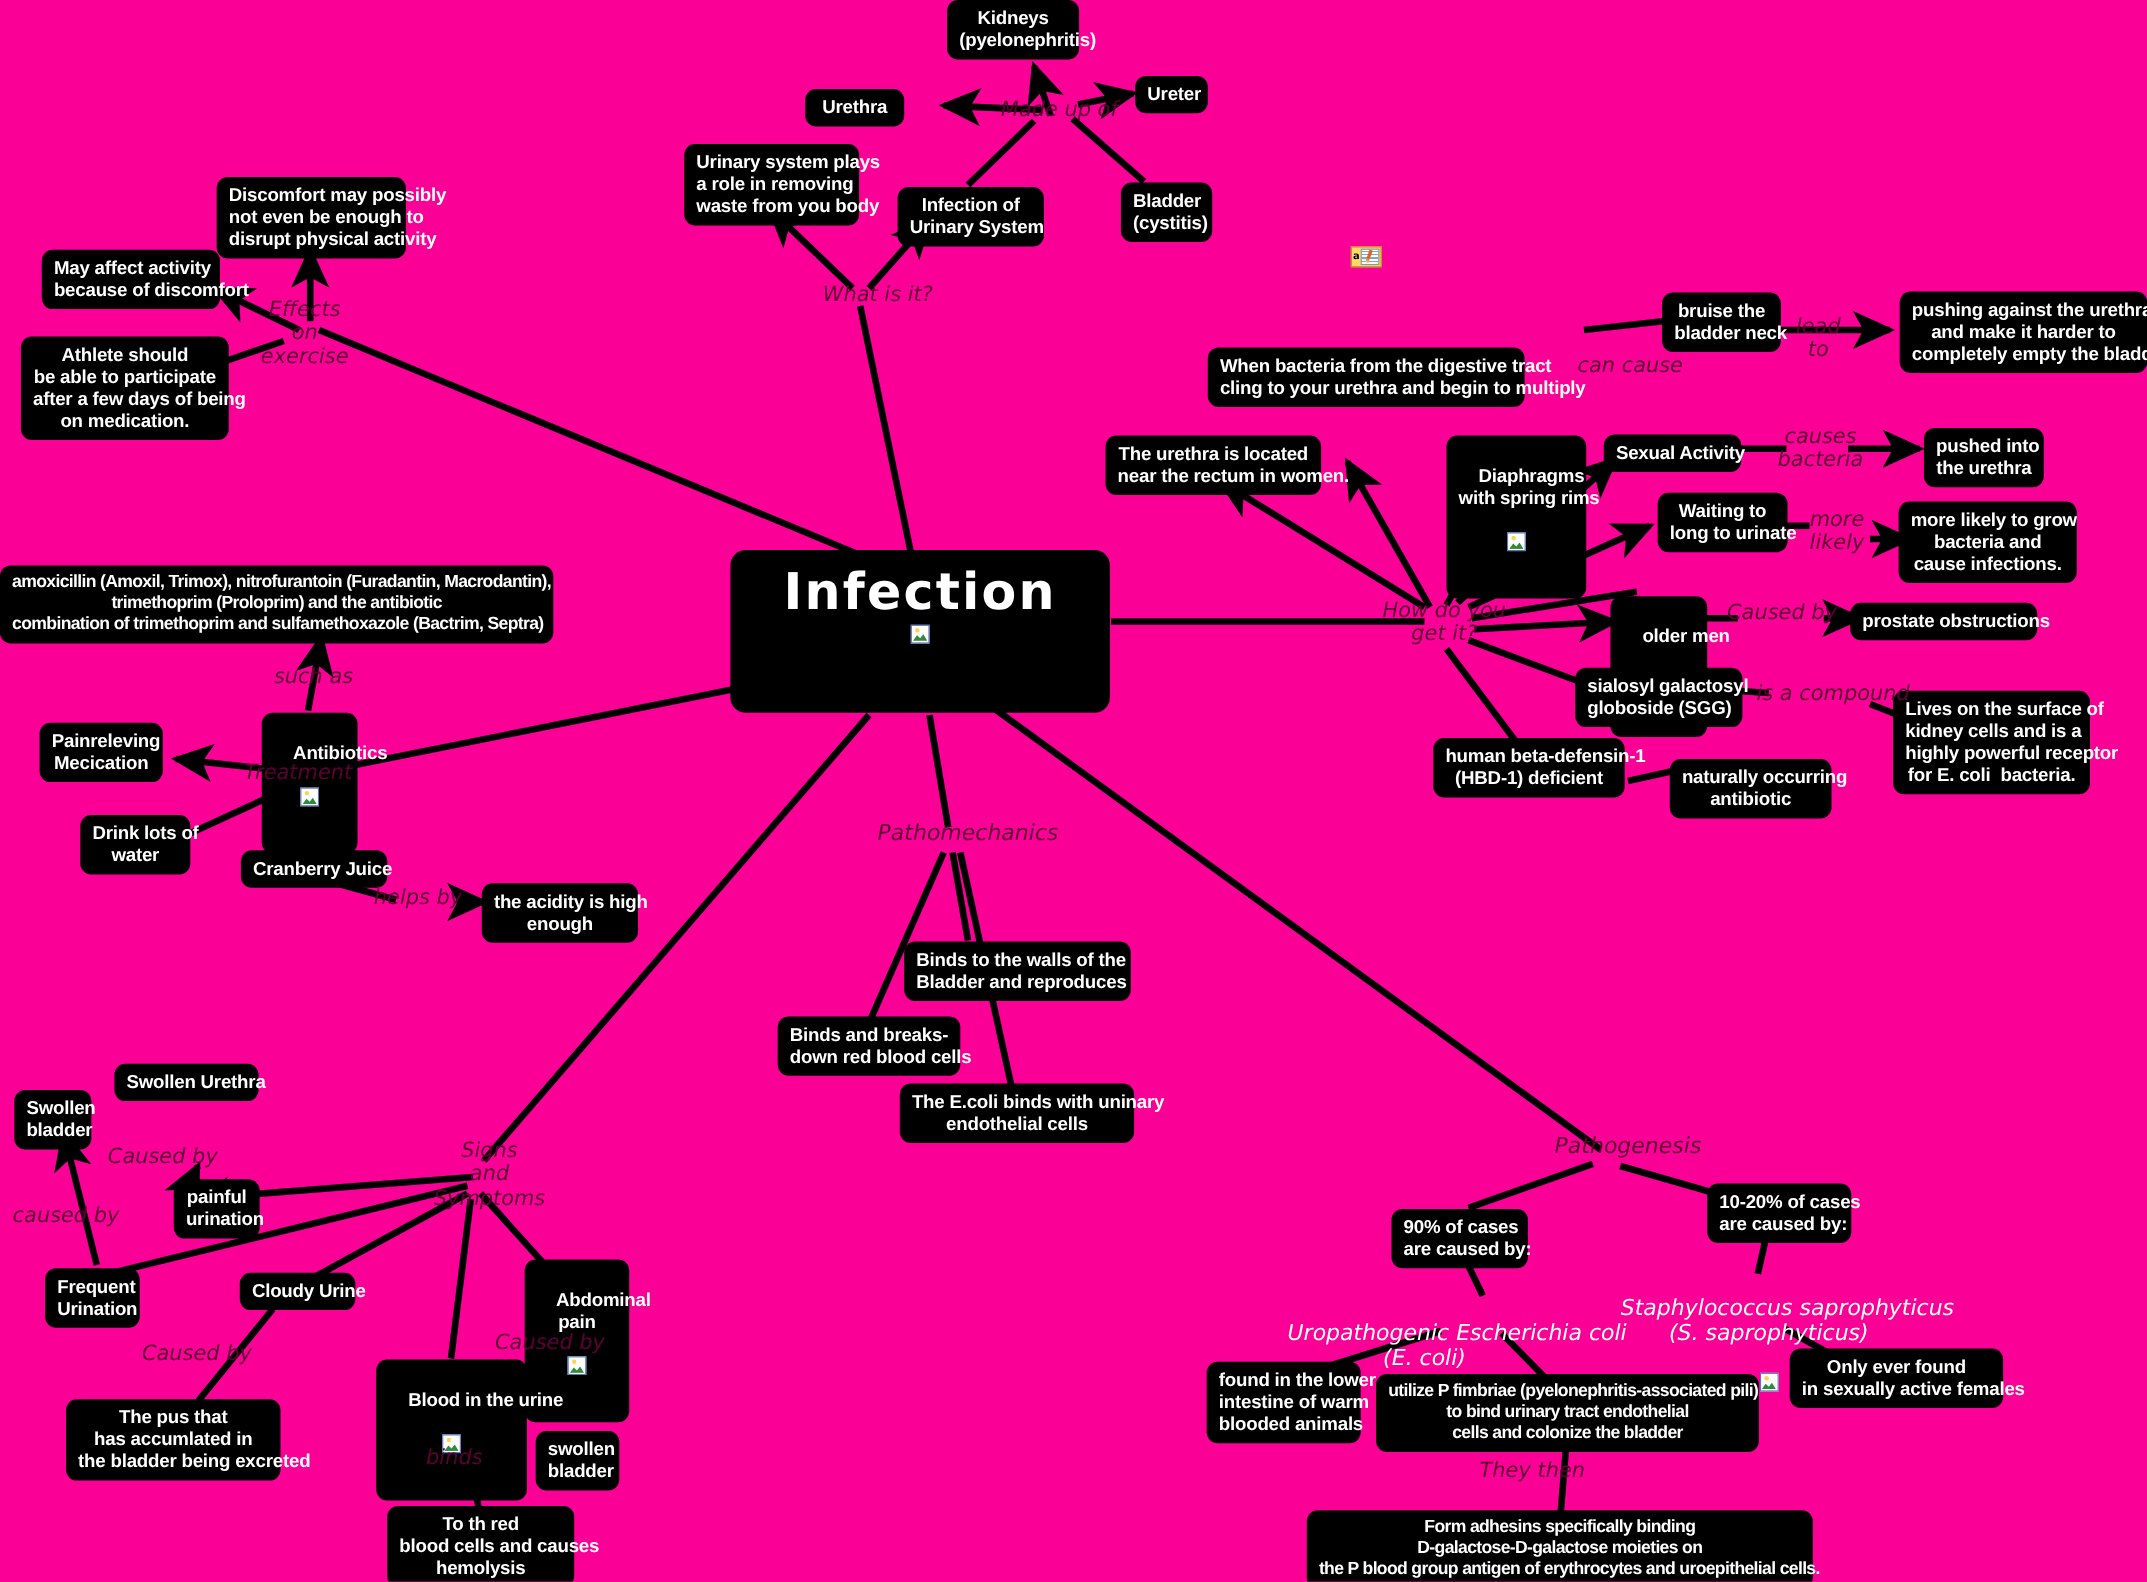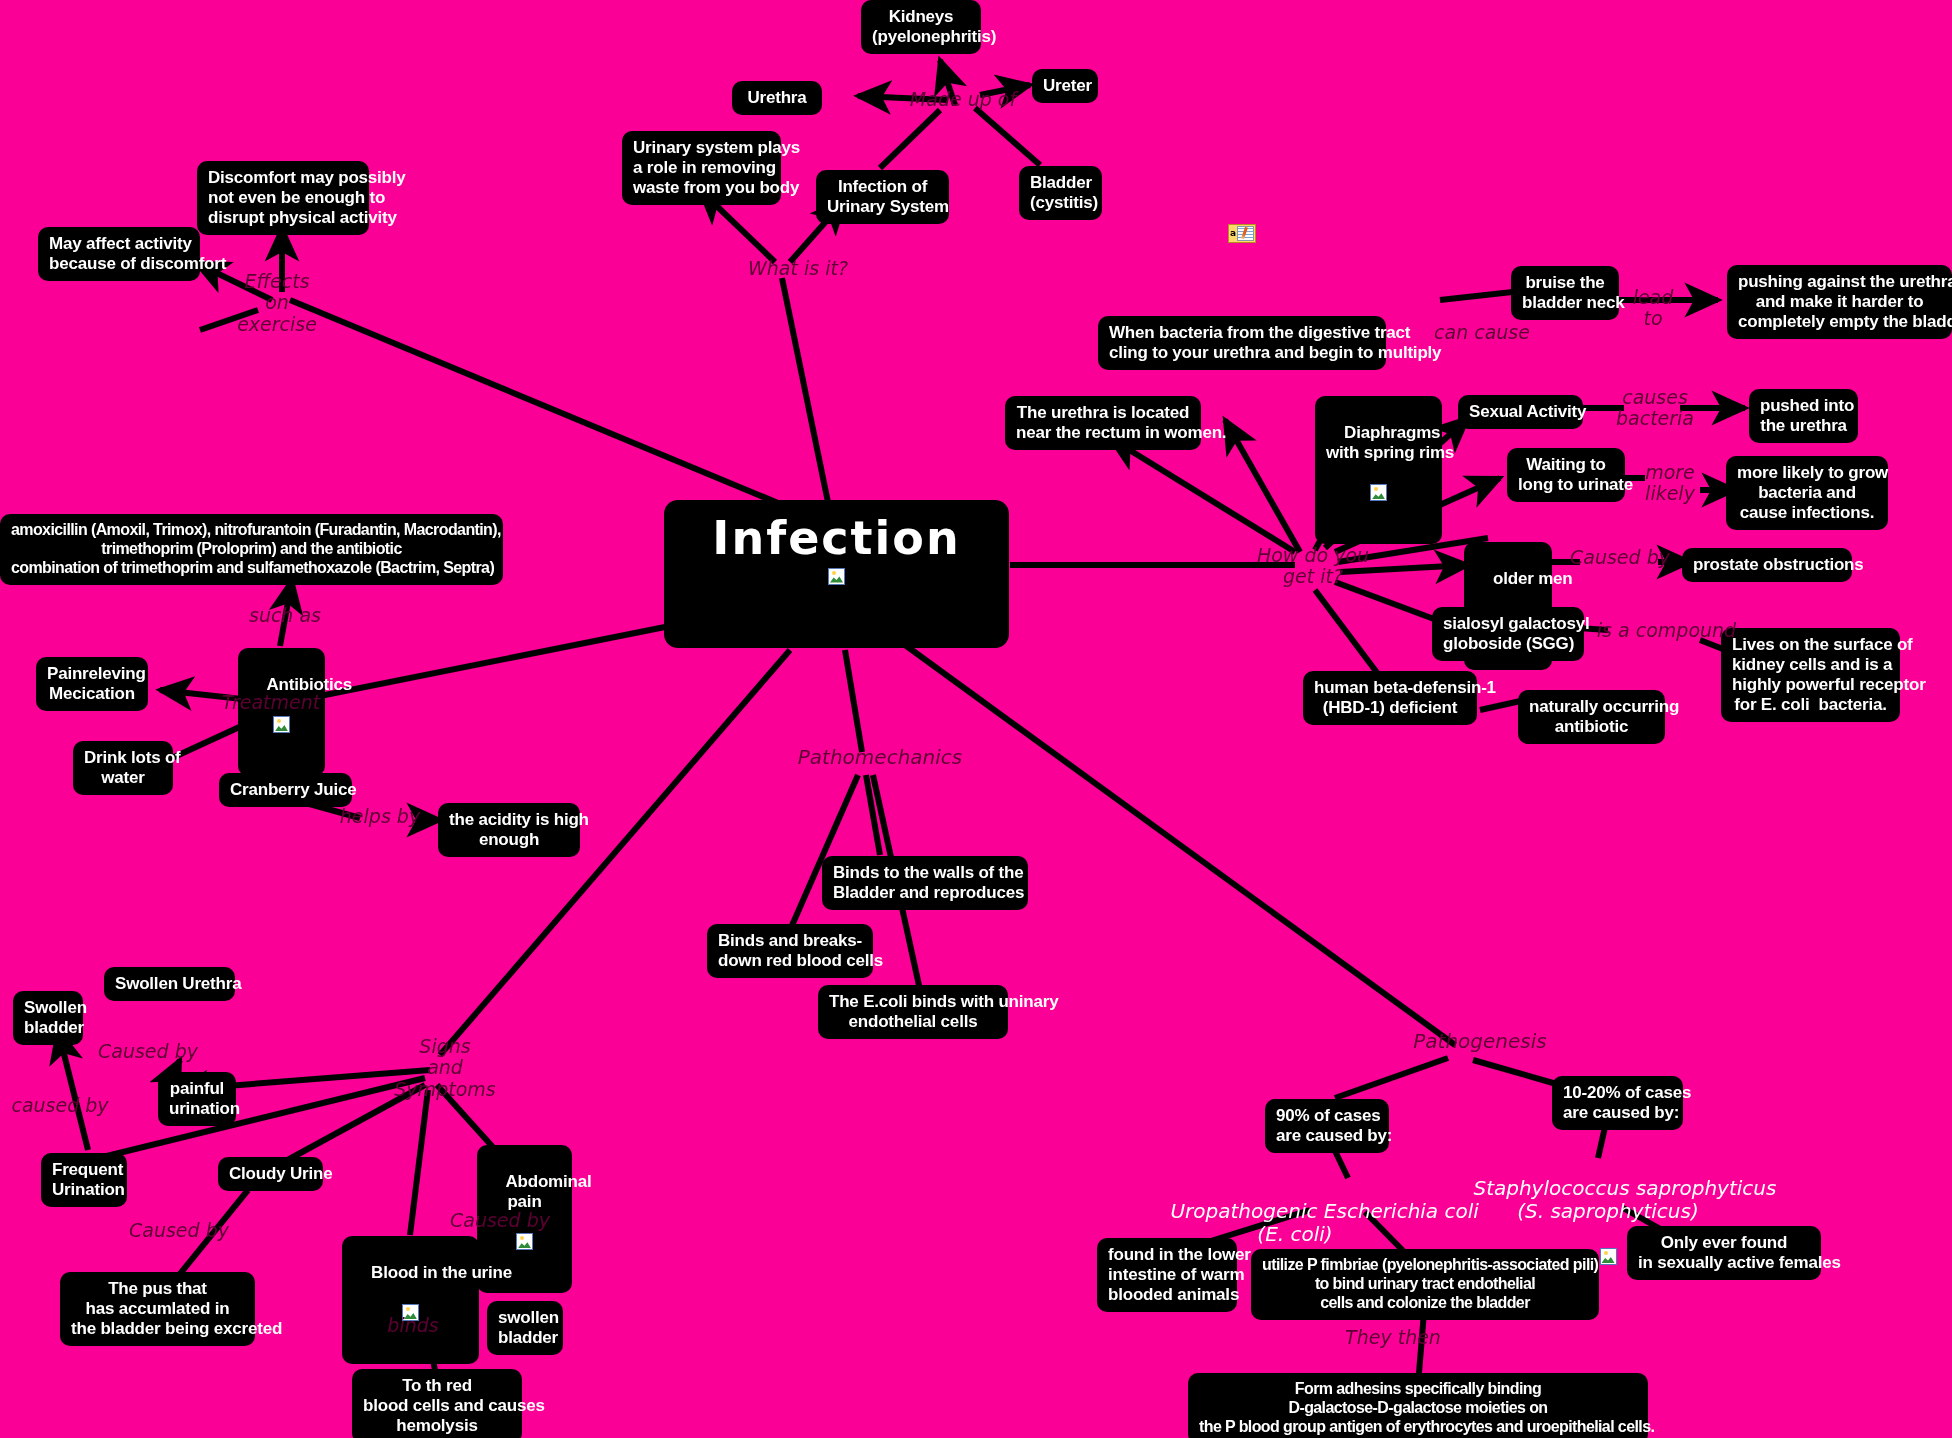--- a/index.html
+++ b/index.html
@@ -244,20 +244,24 @@
 waste from you body</div>
 
   <div class="linklabel" style="left:738px; top:258px; width:120px;">What is it?</div>
   <div class="linklabel" style="left:903px; top:89px; width:120px;">Made up of</div>
 
   <div class="node" style="left:197px; top:161px; width:172px;">Discomfort may possibly
 not even be enough to
 disrupt physical activity</div>
   <div class="node" style="left:38px; top:227px; width:162px;">May affect activity
 because of discomfort</div>
+  <div class="node" style="left:19px; top:306px; width:189px;">Athlete should
+be able to participate
+after a few days of being
+on medication.</div>
   <div class="linklabel" style="left:222px; top:271px; width:110px;">Effects
 on
 exercise</div>
 
   <div class="node tight" style="left:0px; top:514px; width:503px; font-size:16px;">amoxicillin (Amoxil, Trimox), nitrofurantoin (Furadantin, Macrodantin),
 trimethoprim (Proloprim) and the antibiotic
 combination of trimethoprim and sulfamethoxazole (Bactrim, Septra)</div>
   <div class="node" style="left:238px; top:648px; width:87px;">
     <span>Antibiotics</span>
     <span class="imgicon"></span>
@@ -328,21 +332,21 @@
     <span class="lines">
         <span class="pen"></span>
       </span>
   </div>
 
   <div class="linklabel" style="left:795px; top:746px; width:170px; font-size:20px;">Pathomechanics</div>
   <div class="node" style="left:822px; top:856px; width:206px;">Binds to the walls of the
 Bladder and reproduces</div>
   <div class="node" style="left:707px; top:924px; width:166px;">Binds and breaks-
 down red blood cells</div>
-  <div class="node" style="left:818px; top:985px; width:190px;">The E.coli binds with uninary
+  <div class="node" style="left:818px; top:985px; width:213px;">The E.coli binds with uninary
 endothelial cells</div>
 
   <div class="linklabel" style="left:385px; top:1036px; width:120px;">Signs
 and
 Symptoms</div>
   <div class="node" style="left:104px; top:967px; width:131px;">Swollen Urethra</div>
   <div class="node" style="left:13px; top:991px; width:70px;">Swollen
 bladder</div>
   <div class="node" style="left:158px; top:1072px; width:78px;">painful
 urination</div>

